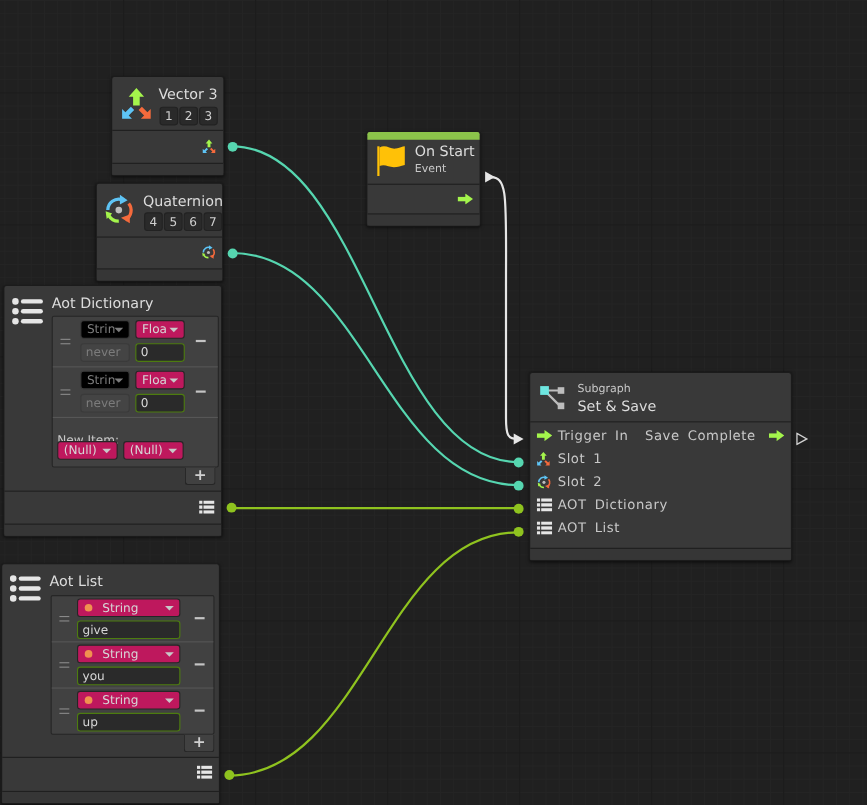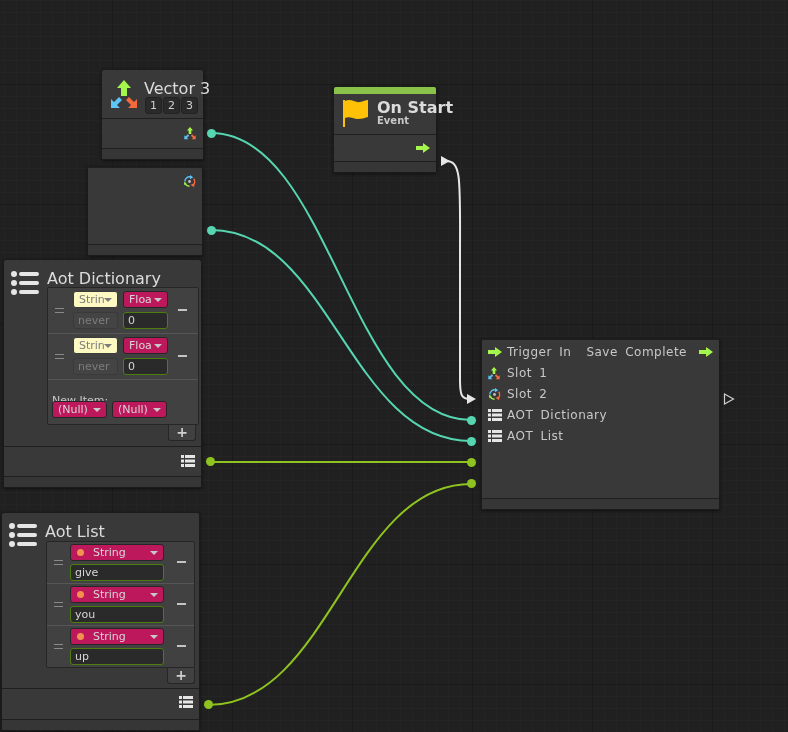--- a/index.html
+++ b/index.html
@@ -19,42 +19,42 @@
     .wires { position: absolute; left: 0; top: 0; width: 788px; height: 732px; pointer-events: none; z-index: 2; }
     .node {
       position: absolute; background: #393939; border: 1px solid #1b1b1b;
       border-radius: 3px; box-sizing: border-box; z-index: 1;
       box-shadow: 0 1px 3px rgba(0,0,0,0.5);
     }
     .node .hdr { position: relative; box-sizing: border-box; }
     .node .sep { border-top: 1px solid #1f1f1f; }
     .node .ports { position: relative; box-sizing: border-box; }
     .node .foot { position: absolute; left: 0; right: 0; bottom: 0; border-top: 1px solid #1f1f1f; height: 10px; background: #363636; }
-    .title { font-size: 16px; color: #dcdcdc; position: absolute; white-space: nowrap; }
+    .title { font-size: 13px; color: #dcdcdc; position: absolute; white-space: nowrap; }
     .subtitle { font-size: 10px; color: #c8c8c8; position: absolute; white-space: nowrap; }
     .numbox {
       position: absolute; width: 17px; height: 17px; background: #2a2a2a;
       border: 1px solid #222; border-radius: 3px; box-sizing: border-box;
       font-size: 11px; color: #d0d0d0; text-align: center; line-height: 15px;
     }
     .ico { position: absolute; }
     .dot { position: absolute; width: 9px; height: 9px; border-radius: 50%; z-index: 3; }
     .panel {
       position: absolute; background: #414141; border: 1px solid #262626;
       box-sizing: border-box; border-radius: 2px;
     }
     .row { position: absolute; left: 0; right: 0; border-bottom: 1px solid #565656; box-sizing: border-box; }
     .drag { position: absolute; width: 9px; height: 5px; border-top: 1px solid #8a8a8a; border-bottom: 1px solid #8a8a8a; box-sizing: border-box; }
     .minus { position: absolute; width: 9px; height: 2px; background: #c4c4c4; }
     .dd {
       position: absolute; height: 17px; box-sizing: border-box; border: 1px solid #262626;
       border-radius: 3px; background: #be185d; font-size: 11px; color: #d6d6d6;
       line-height: 15px; padding-left: 5px; overflow: hidden; white-space: nowrap;
     }
-    .dd.dis { background: #fef9c3; color: #7c7c7c; border-color: #3a3a3a; }
+    .dd.dis { background: #000000; color: #7c7c7c; border-color: #3a3a3a; }
     .dd .arr { position: absolute; right: 5px; top: 6px; width: 0; height: 0; border-left: 4px solid transparent; border-right: 4px solid transparent; border-top: 4px solid #c8c8c8; }
     .dd.dis .arr { border-top-color: #7c7c7c; }
     .inp {
       position: absolute; height: 17px; box-sizing: border-box; border: 1px solid #4d7c0f;
       border-radius: 3px; background: #2a2a2a; font-size: 11px; color: #d6d6d6;
       line-height: 15px; padding-left: 4px; overflow: hidden; white-space: nowrap;
     }
     .inp.dis { background: #444; color: #7c7c7c; border-color: #3a3a3a; }
     .plus-tab {
       position: absolute; width: 28px; height: 16px; background: #414141; border: 1px solid #262626;
@@ -101,37 +101,53 @@
       <polygon points="15,2 8,10 12,10 12,18 18,18 18,10 22,10" fill="#a4f54c"></polygon>
       <polygon points="2,30 2,21 5,24 10,19 13,22 8,27 11,30" fill="#5ec4f5"></polygon>
       <polygon points="28,30 28,21 25,24 20,19 17,22 22,27 19,30" fill="#f56a3c"></polygon>
     </svg>
   </div>
   <div class="foot"></div>
 </div>
 <div class="dot" style="left:207px;top:129px;background:#56d6b0;"></div>
 
 <div class="node" style="left:87px;top:166px;width:116px;height:90px;">
+  <div class="hdr" style="height:48px;">
+    <svg class="ico" style="left:4px;top:8px;" width="32" height="32" viewBox="0 0 32 32">
+      <path d="M6,16 A10,10 0 0 1 19,6.5" stroke="#5ec4f5" stroke-width="3" fill="none"></path>
+      <polygon points="17,2 24,7 17,11" fill="#5ec4f5"></polygon>
+      <path d="M25,10 A10,10 0 0 1 22,25" stroke="#f56a3c" stroke-width="3" fill="none"></path>
+      <polygon points="18,23 26,28 26,20" fill="#f56a3c"></polygon>
+      <path d="M16,26 A10,10 0 0 1 7,21" stroke="#a4f54c" stroke-width="3" fill="none"></path>
+      <polygon points="4,17 10,19 5,24" fill="#a4f54c"></polygon>
+      <circle cx="16" cy="16" r="3" fill="#bdbdbd"></circle>
+    </svg>
+    <div class="title" style="left:42px;top:9px;">Quaternion</div>
+    <div class="numbox" style="left:43px;top:26px;">4</div>
+    <div class="numbox" style="left:61px;top:26px;">5</div>
+    <div class="numbox" style="left:79px;top:26px;">6</div>
+    <div class="numbox" style="left:97px;top:26px;">7</div>
+  </div>
   <div class="sep"></div>
   <div class="ports" style="height:28px;">
     <svg class="ico" style="left:94px;top:6px;" width="15" height="15" viewBox="0 0 32 32">
       <path d="M6,16 A10,10 0 0 1 19,6.5" stroke="#5ec4f5" stroke-width="3" fill="none"></path>
       <polygon points="17,2 24,7 17,11" fill="#5ec4f5"></polygon>
       <path d="M25,10 A10,10 0 0 1 22,25" stroke="#f56a3c" stroke-width="3" fill="none"></path>
       <polygon points="18,23 26,28 26,20" fill="#f56a3c"></polygon>
       <path d="M16,26 A10,10 0 0 1 7,21" stroke="#a4f54c" stroke-width="3" fill="none"></path>
       <polygon points="4,17 10,19 5,24" fill="#a4f54c"></polygon>
       <circle cx="16" cy="16" r="3" fill="#bdbdbd"></circle>
     </svg>
   </div>
   <div class="foot"></div>
 </div>
 <div class="dot" style="left:207px;top:226px;background:#56d6b0;"></div>
 
-<div class="node" style="left:333px;top:86px;width:104px;height:87px;font-weight:bold;">
+<div class="node" style="left:333px;top:119px;width:104px;height:87px;">
   <div style="height:7px;background:#8bc34a;border-radius:2px 2px 0 0;"></div>
   <div class="hdr" style="height:40px;">
     <svg class="ico" style="left:8px;top:4px;" width="28" height="30" viewBox="0 0 28 30">
       <rect x="1" y="2" width="2" height="27" fill="#ffc107"></rect>
       <path d="M3,3 C9,0 13,5 18,4 C21,3.5 24,2 26,2 L26,19 C22,20 20,21 16,21 C11,21 8,18 3,20 Z" fill="#ffc107"></path>
     </svg>
     <div class="title" style="left:43px;top:4px;">On Start</div>
     <div class="subtitle" style="left:43px;top:21px;">Event</div>
   </div>
   <div class="sep"></div>
@@ -235,20 +251,31 @@
         <rect x="4" y="4.5" width="10" height="3" fill="#e6e6e6"></rect>
       <rect x="0" y="9" width="3" height="3" fill="#e6e6e6"></rect>
         <rect x="4" y="9" width="10" height="3" fill="#e6e6e6"></rect>
     </svg>
   </div>
   <div class="foot"></div>
 </div>
 <div class="dot" style="left:204px;top:700px;background:#8fc31f;"></div>
 
 <div class="node" style="left:481px;top:338px;width:239px;height:172px;">
+  <div class="hdr" style="height:44px;">
+    <svg class="ico" style="left:9px;top:10px;" width="24" height="24" viewBox="0 0 24 24">
+      <line x1="4" y1="6" x2="19" y2="6" stroke="#bdbdbd" stroke-width="2"></line>
+      <line x1="4" y1="6" x2="18" y2="20" stroke="#bdbdbd" stroke-width="2"></line>
+      <rect x="0" y="2" width="8" height="8" fill="#6ee6e0"></rect>
+      <rect x="16" y="3" width="6" height="6" fill="#bdbdbd"></rect>
+      <rect x="16" y="17" width="6" height="6" fill="#bdbdbd"></rect>
+    </svg>
+    <div class="subtitle" style="left:43px;top:9px;">Subgraph</div>
+    <div class="title" style="left:43px;top:24px;">Set &amp; Save</div>
+  </div>
   <div class="sep"></div>
   <div class="ports" style="height:114px;">
     <svg class="ico" style="left:6px;top:7px;" width="14" height="10" viewBox="0 0 14 10">
       <rect x="0" y="3" width="8" height="4" fill="#a4f54c"></rect>
         <polygon points="7,0 14,5 7,10" fill="#a4f54c"></polygon>
     </svg>
     <div class="port-lbl" style="left:25px;top:5px;">Trigger In</div>
 
     <svg class="ico" style="left:5px;top:26px;" width="14" height="14" viewBox="0 0 30 32">
       <polygon points="15,2 8,10 12,10 12,18 18,18 18,10 22,10" fill="#a4f54c"></polygon>

